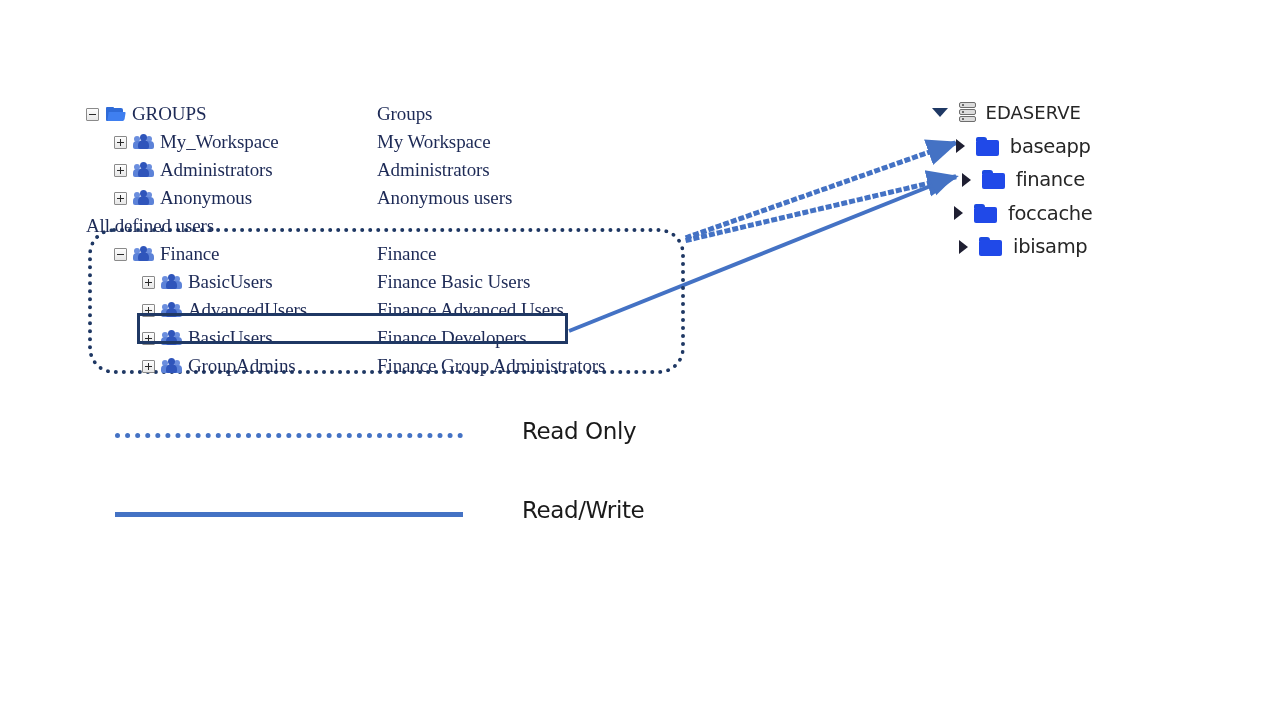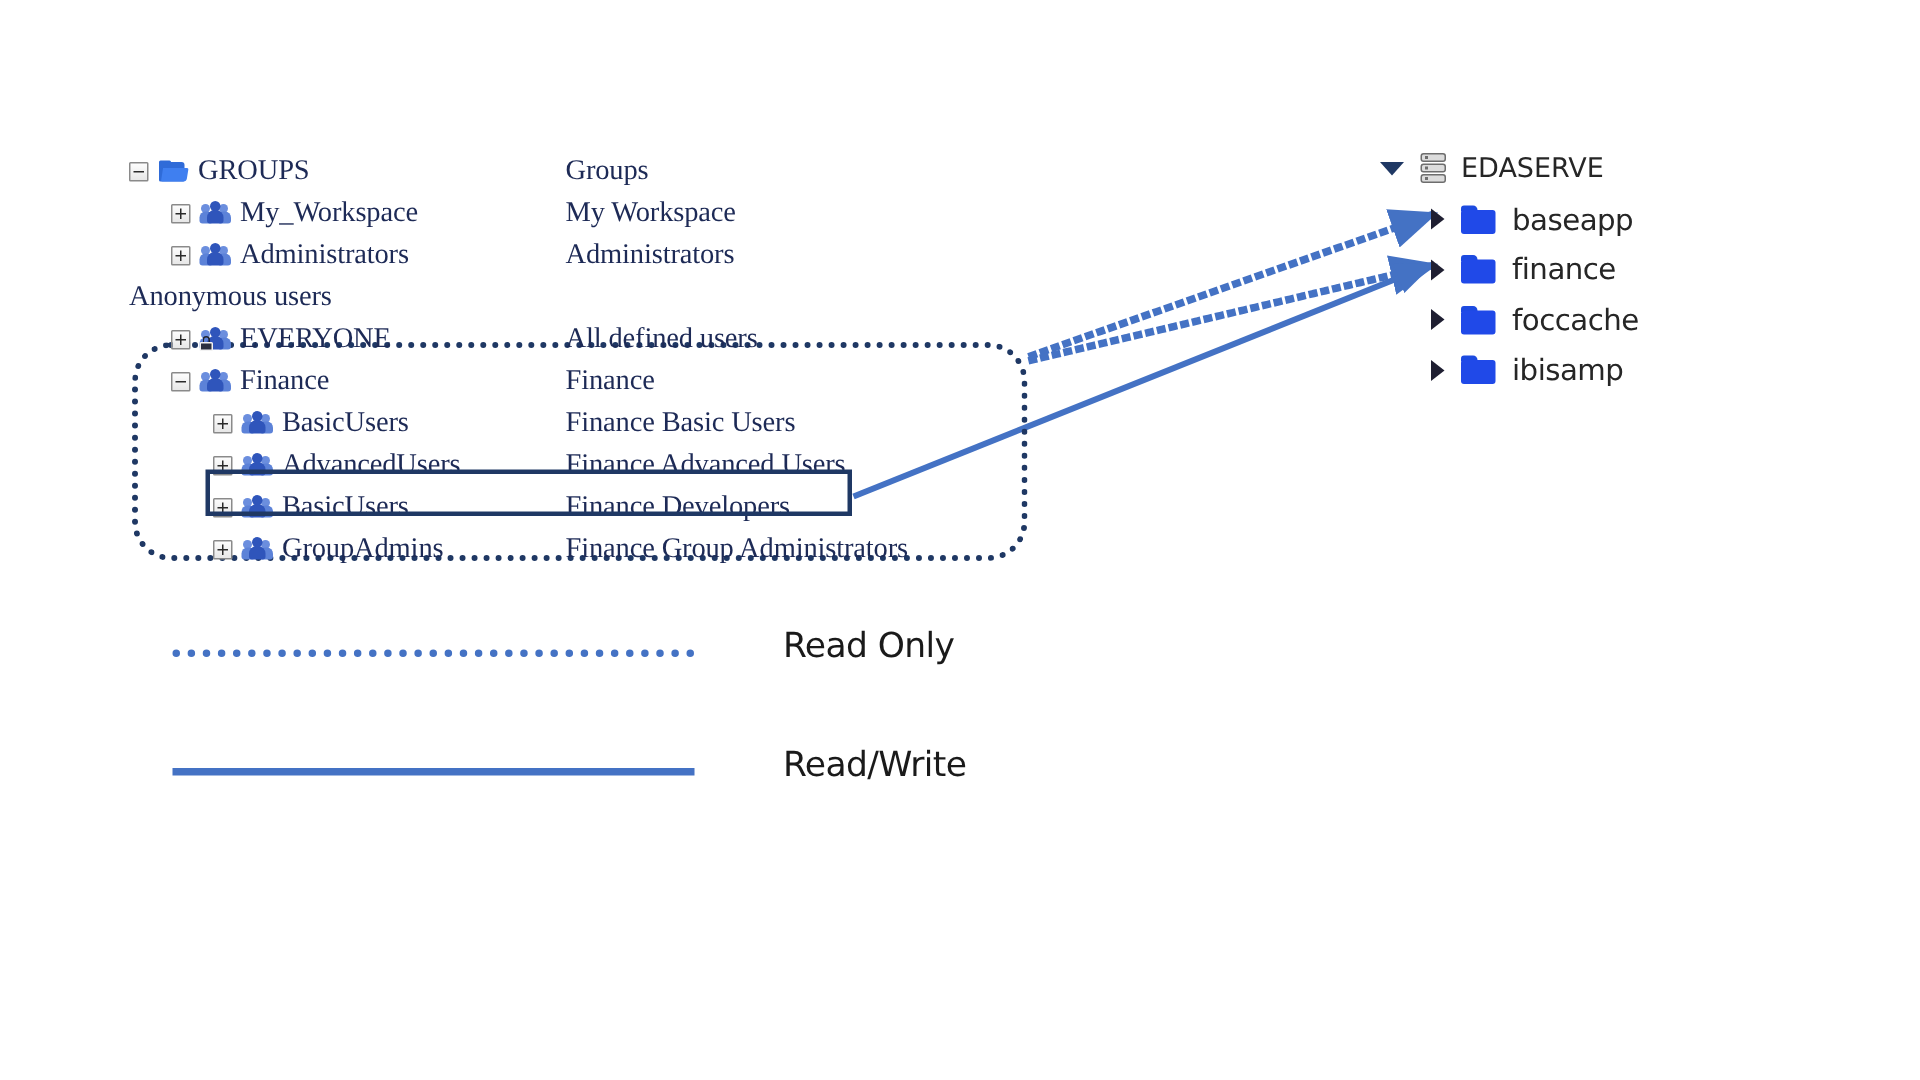--- a/index.html
+++ b/index.html
@@ -190,20 +190,21 @@
     position: absolute;
     left: 920px;
     top: 96px;
     z-index: 3;
   }
   .srv-row {
     height: 33.5px;
     display: flex;
     align-items: center;
     white-space: nowrap;
+    justify-content: center;
   }
   .srv-label {
     font-size: 19.5px;
     color: #262626;
     font-family: "DejaVu Sans", sans-serif;
     letter-spacing: -0.35px;
   }
   .srv-root .srv-label { font-size: 18px; letter-spacing: 0px; }
   .srv-indent { width: 34px; flex: 0 0 auto; }
 
@@ -374,40 +375,36 @@
           <i class="b2"></i>
           <i class="h3"></i>
           <i class="b3"></i>
       </span>
       <span class="grp-label">Administrators</span>
     </div>
     <div class="grp-desc-cell">Administrators</div>
   </div>
 
   <div class="grp-row">
+    <div class="grp-name-cell indent-1">
+      <span class="expander plus"></span>
+      <span class="group-ic">
+        <i class="h1"></i>
+          <i class="h2"></i>
+          <i class="b1"></i>
+          <i class="b2"></i>
+          <i class="h3"></i>
+          <i class="b3"></i>
+      </span>
+      <span class="grp-label">Anonymous</span>
+    </div>
     <div class="grp-desc-cell">Anonymous users</div>
   </div>
 
   <div class="grp-row">
-    <div class="grp-name-cell indent-1">
-      <span class="expander plus"></span>
-      <span class="group-ic">
-        <i class="h1"></i>
-          <i class="h2"></i>
-          <i class="b1"></i>
-          <i class="b2"></i>
-          <i class="h3"></i>
-          <i class="b3"></i>
-        <span class="lock-ov">
-          <span class="shk"></span>
-            <span class="bdy"></span>
-        </span>
-      </span>
-      <span class="grp-label">EVERYONE</span>
-    </div>
     <div class="grp-desc-cell">All defined users</div>
   </div>
 
   <div class="grp-row">
     <div class="grp-name-cell indent-1">
       <span class="expander"></span>
       <span class="group-ic">
         <i class="h1"></i>
           <i class="h2"></i>
           <i class="b1"></i>

